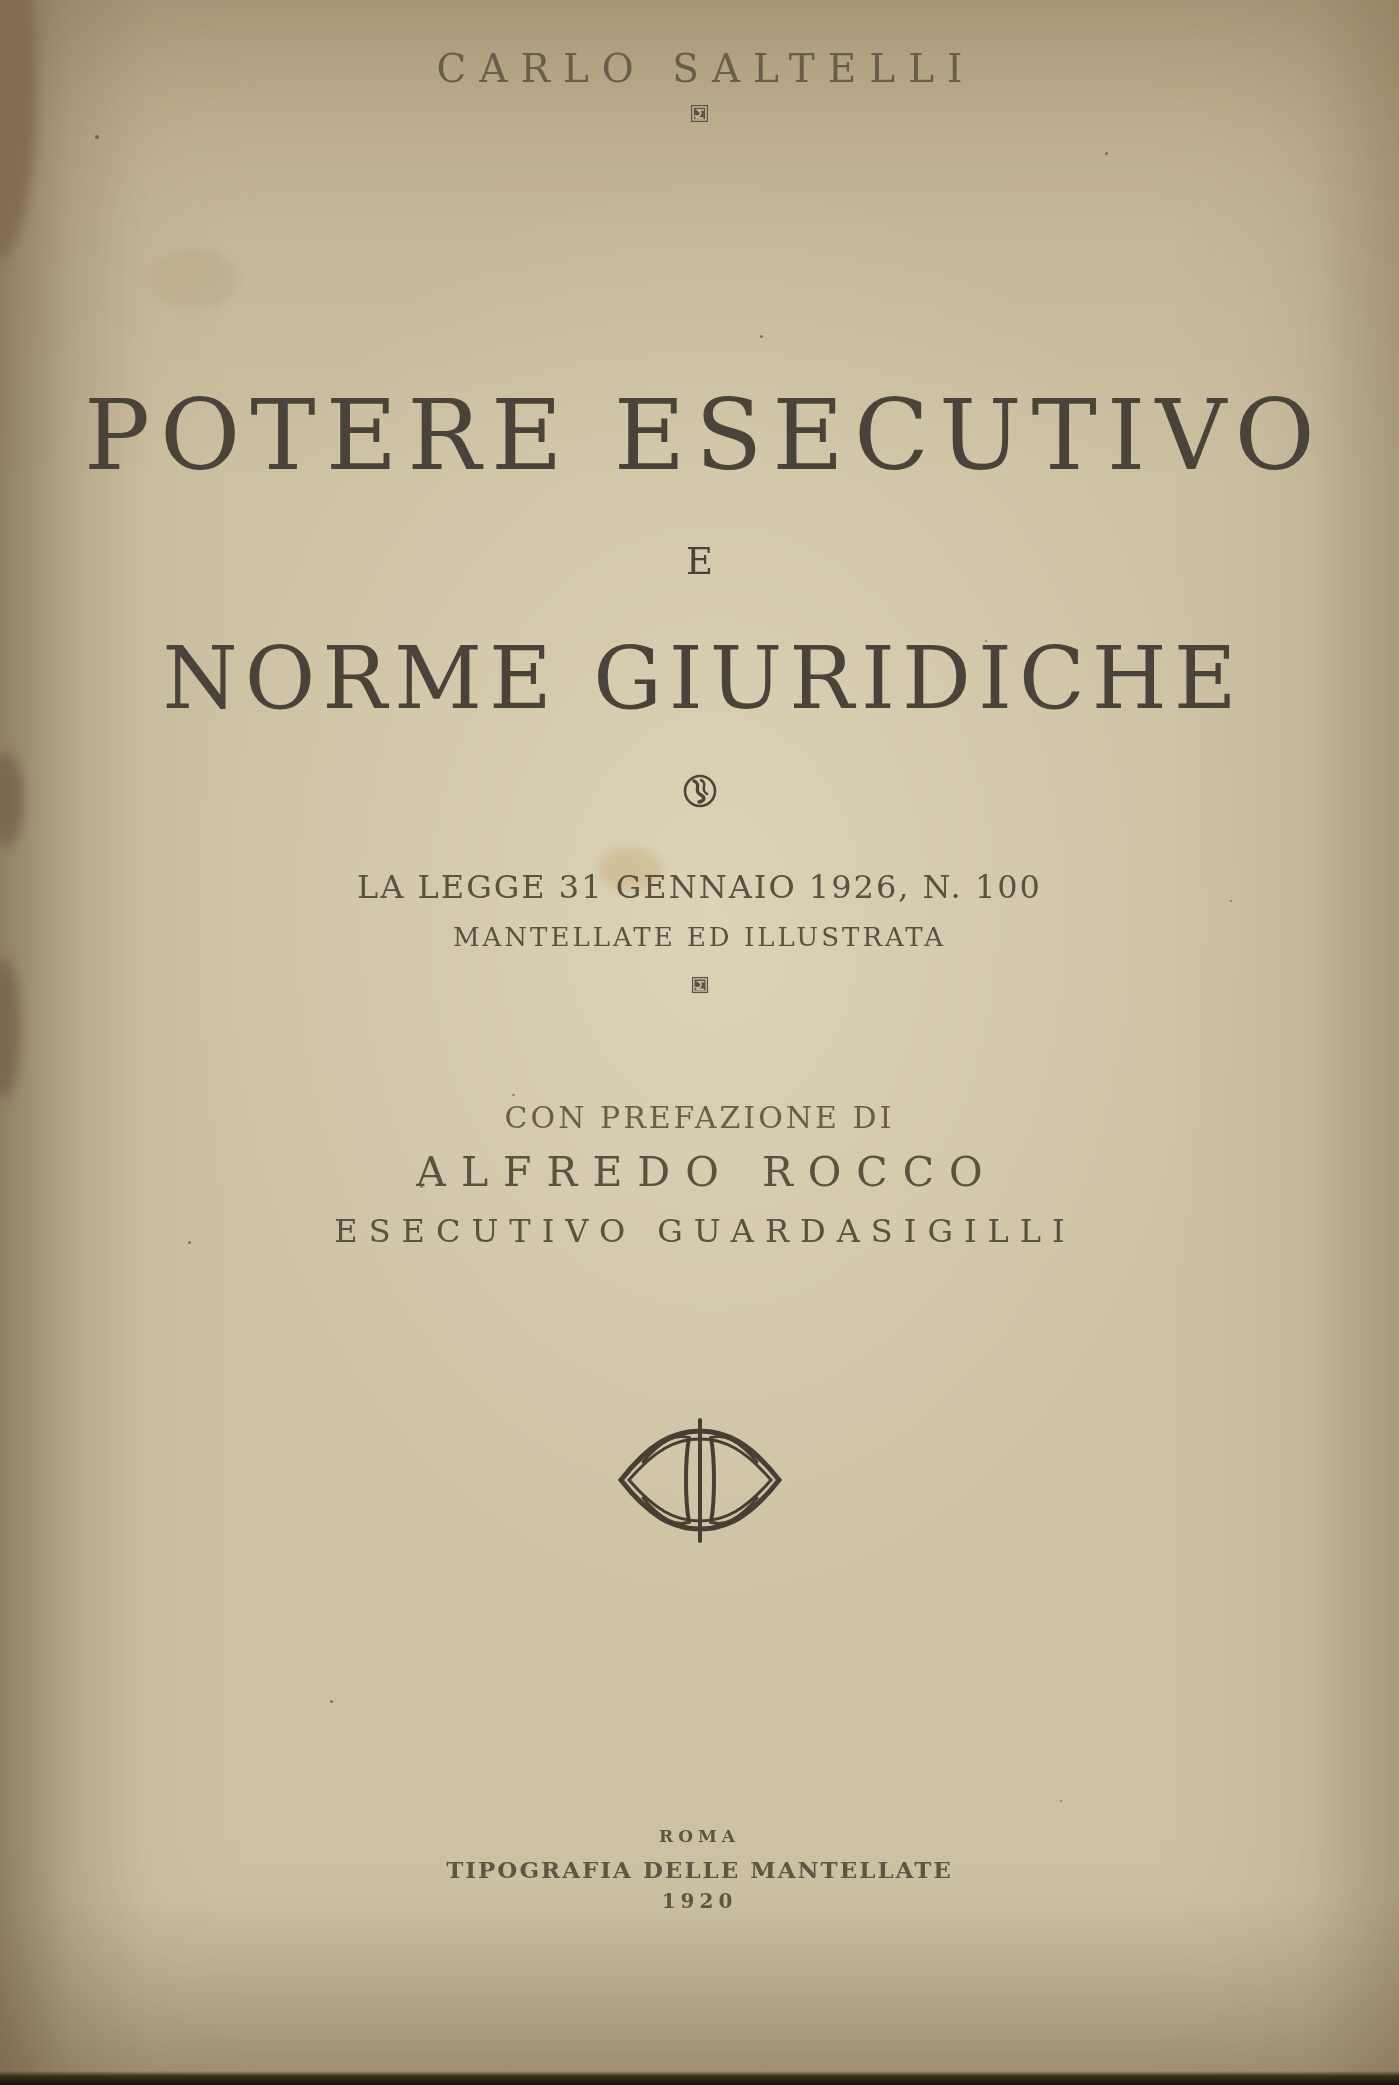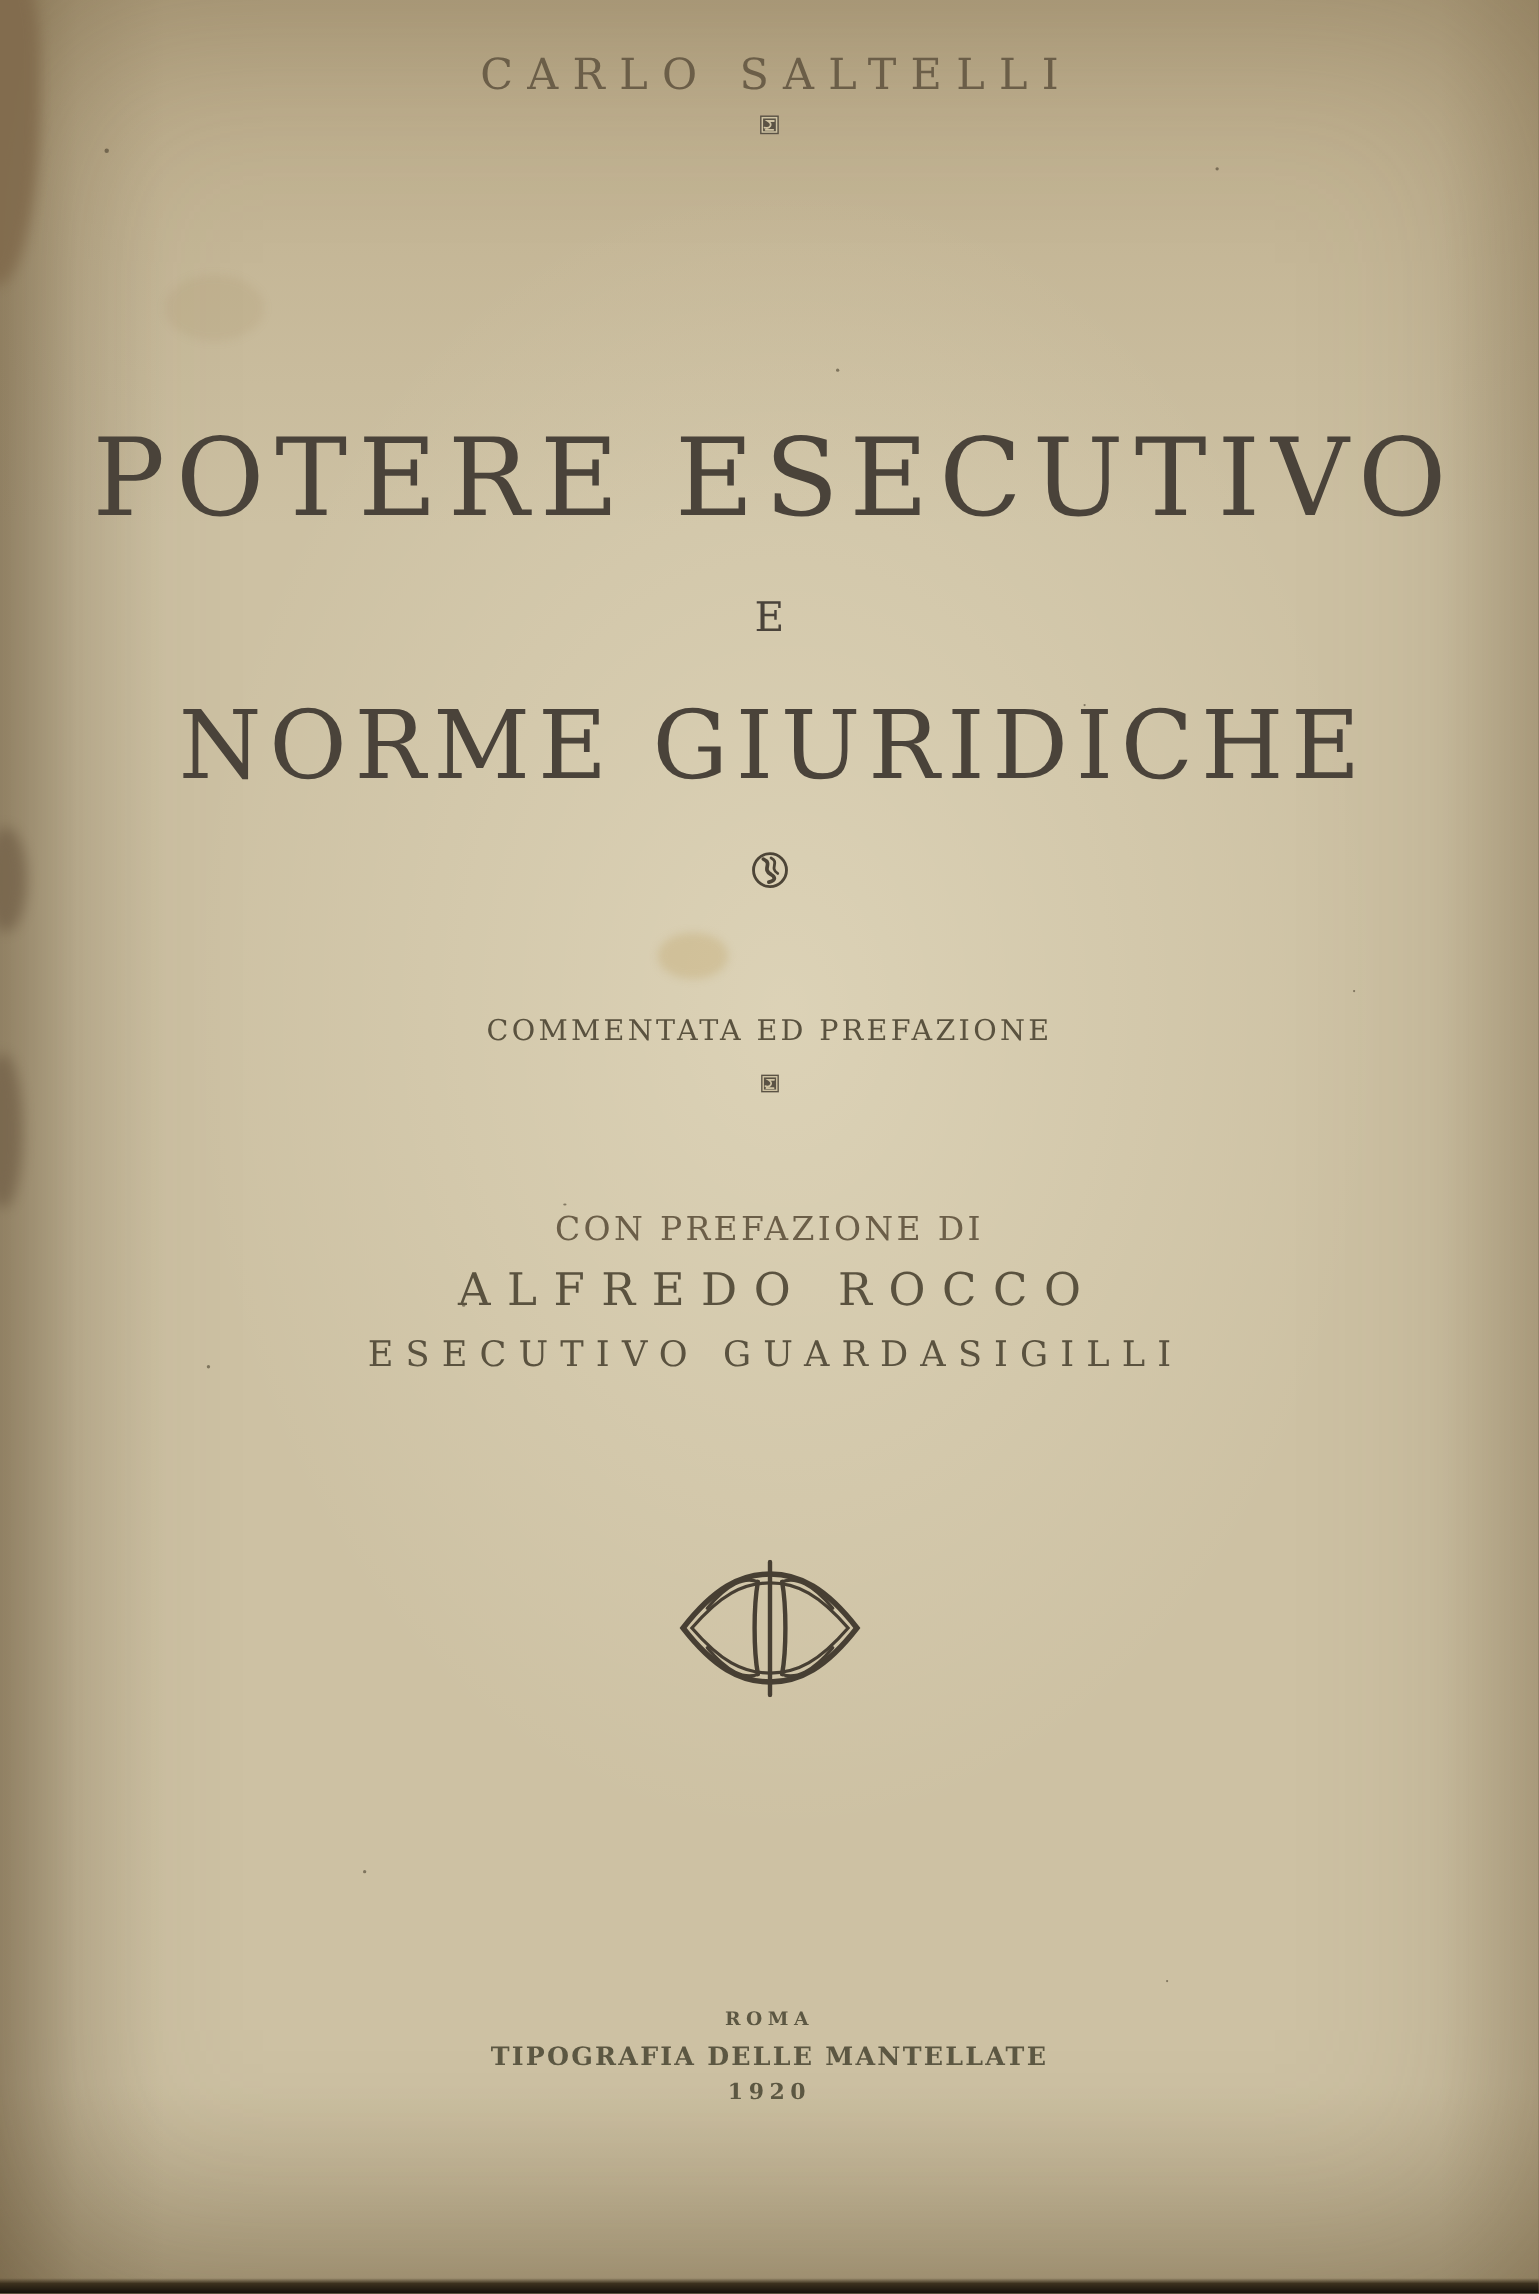--- a/index.html
+++ b/index.html
@@ -93,21 +93,22 @@
   <div class="abs title-line2 ink-title">NORME GIURIDICHE</div>
 
   <div class="abs circle-orn">
     <svg width="38" height="38" viewBox="0 0 38 38" aria-hidden="true">
       <circle cx="19" cy="19" r="15" fill="none" stroke="#4d4537" stroke-width="2.6"></circle>
       <path d="M13 9 C22 13 11 18 20 23 C25 26 23 29 18 30" fill="none" stroke="#4d4537" stroke-width="3.4" stroke-linecap="round"></path>
       <path d="M20 8 C28 12 18 17 26 22" fill="none" stroke="#4d4537" stroke-width="2.6" stroke-linecap="round"></path>
     </svg>
   </div>
 
-  <div class="abs subtitle2 ink-body">COMMENTATA ED PREFAZIONE</div>
+  <div class="abs subtitle1 ink-body">LA LEGGE 31 GENNAIO 1926, N. 100</div>
+  <div class="abs subtitle2 ink-body">MANTELLATE ED ILLUSTRATA</div>
 
   <div class="abs stamp2">
     <svg width="18" height="18" viewBox="0 0 19 19" aria-hidden="true">
       <rect x="1" y="1" width="17" height="17" fill="#5b5345"></rect>
       <rect x="3" y="3" width="13" height="13" fill="none" stroke="#cfc3a3" stroke-width="1.4"></rect>
       <path d="M5 12 C10 13.5 13 9 8 6 L13.5 6 M6 14 L13 14" stroke="#cfc3a3" stroke-width="1.6" fill="none" stroke-linecap="round"></path>
     </svg>
   </div>
 
   <div class="abs pref-author ink-body">ALFREDO ROCCO</div>

